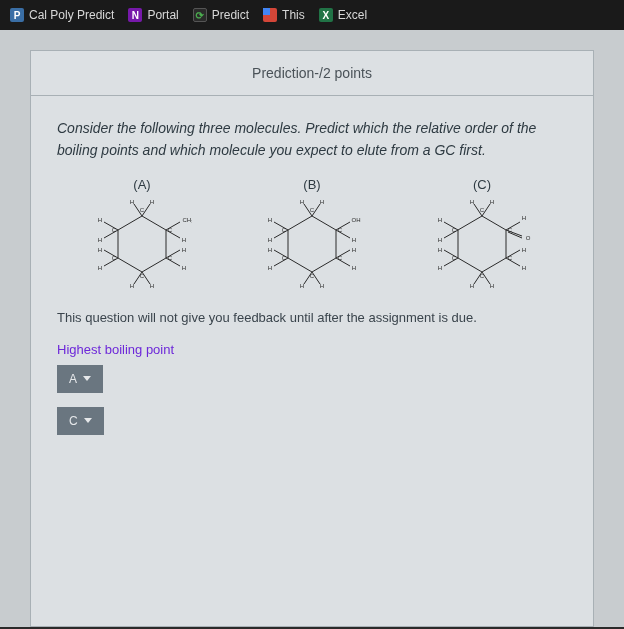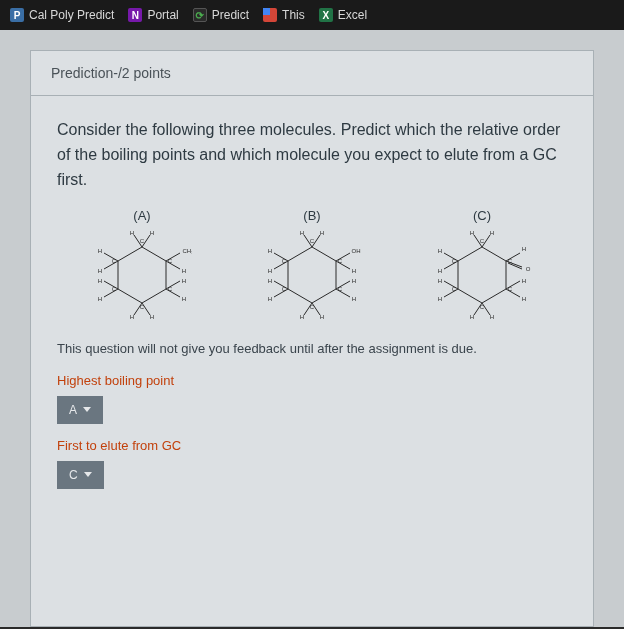--- a/index.html
+++ b/index.html
@@ -47,37 +47,38 @@
     }
     .card {
       background: #dce0e3;
       border: 1px solid #a8b0b5;
       height: 100%;
       display: flex;
       flex-direction: column;
     }
     .card-header {
       display: flex;
-      justify-content: flex-start;
+      justify-content: center;
       align-items: center;
       padding: 14px 20px;
       border-bottom: 1px solid #a8b0b5;
       color: #4a5258;
       font-size: 14px;
     }
     .card-body {
       padding: 22px 26px;
       color: #2e3a42;
       flex: 1;
       overflow: hidden;
     }
     .question-text {
-      font-size: 16px;
+      font-size: 14px;
       line-height: 1.55;
       margin-bottom: 16px;
+      font-style: italic;
     }
     .molecules {
       display: flex;
       justify-content: space-around;
       margin: 6px 0 18px 0;
     }
     .mol {
       flex: 1;
       display: flex;
       flex-direction: column;
@@ -91,21 +92,21 @@
     .mol svg { display: block; }
     .note {
       font-size: 13px;
       line-height: 1.5;
       margin: 0 0 14px 0;
       color: #3a444c;
     }
     .field-group { margin-bottom: 14px; }
     .field-label {
       font-size: 13px;
-      color: #c2410c;
+      color: #6d28d9;
       margin-bottom: 8px;
     }
     .dropdown {
       display: inline-flex;
       align-items: center;
       gap: 6px;
       background: #6a7680;
       color: #e6e8ea;
       font-size: 12px;
       padding: 7px 12px;
@@ -283,21 +284,20 @@
       <div class="field-group">
         <div class="field-label">Highest boiling point</div>
         <button class="dropdown">
           <span>A</span>
           <span class="caret-icon"></span>
         </button>
       </div>
 
 
       <div class="field-group">
-        <div class="field-label">First to elute from GC</div>
         <button class="dropdown">
           <span>C</span>
           <span class="caret-icon"></span>
         </button>
       </div>
 
     </div>
   </div>
 </div>
 

